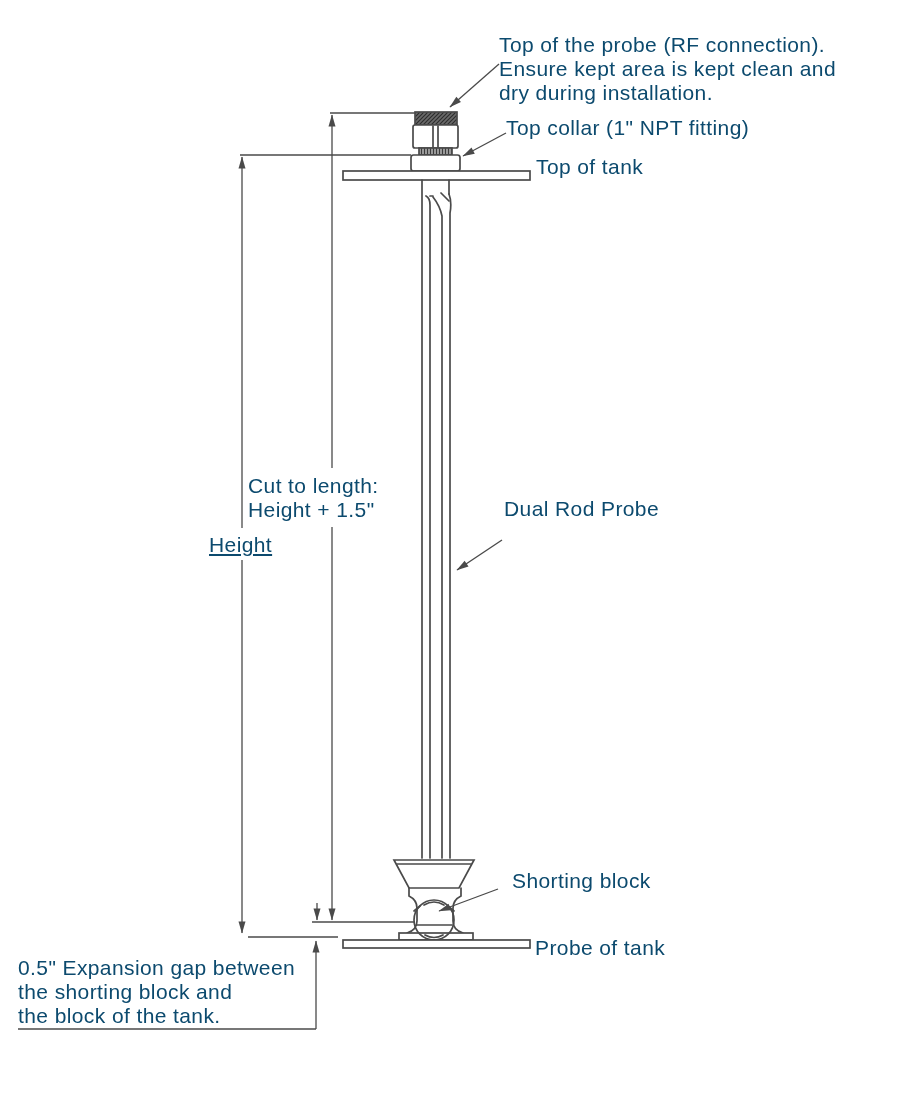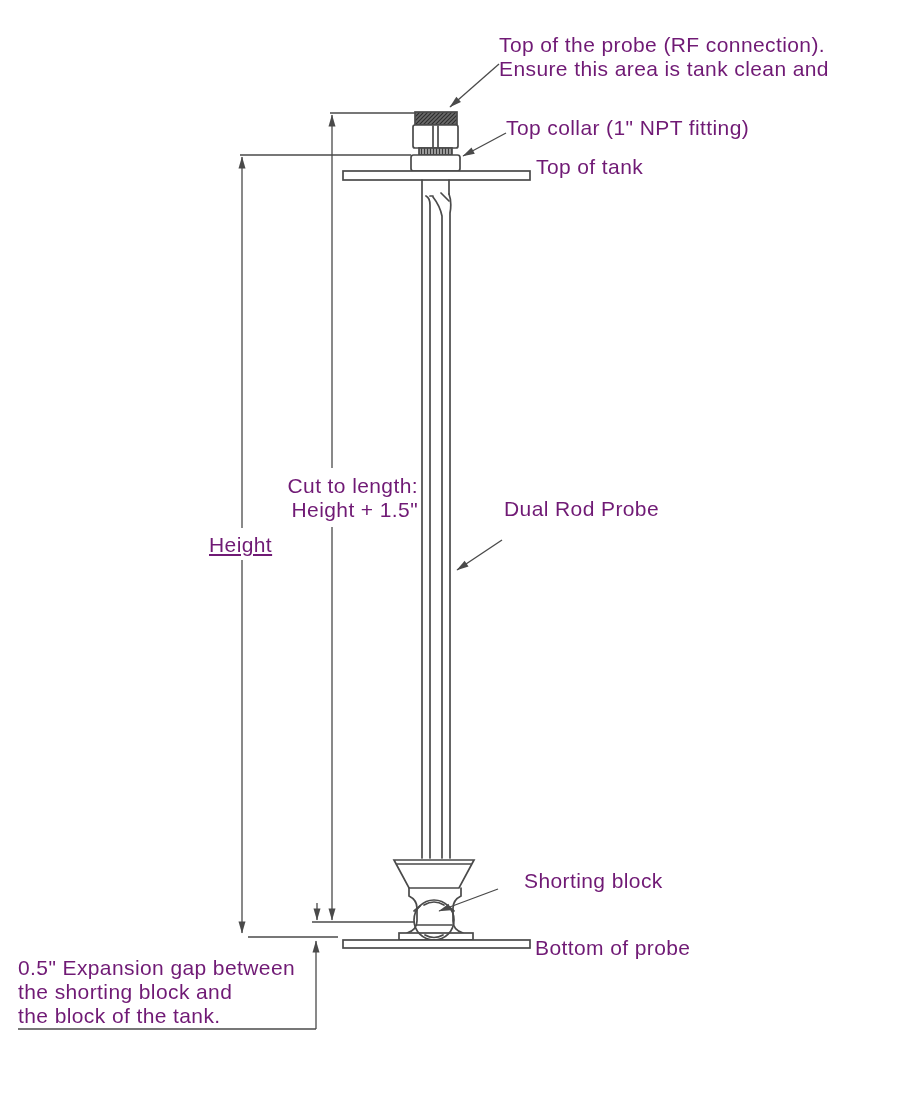--- a/index.html
+++ b/index.html
@@ -10,24 +10,24 @@
     font-family:"Liberation Sans", sans-serif;
     color:#3a3a3a;
     overflow:hidden;
   }
   svg{position:absolute;left:0;top:0;}
   .lbl{
     position:absolute;
     font-size:21px;
     line-height:24px;
     letter-spacing:0.4px;
-    color:#701a75;
+    color:#0c4a6e;
     white-space:nowrap;
   }
-  .center{text-align:right;white-space:normal;}
+  .center{text-align:left;white-space:normal;}
 </style>
 </head>
 <body>
 
 <div class="canvas">
 
   <svg width="910" height="1112" viewBox="0 0 910 1112">
     <defs>
       <marker id="arr" markerWidth="14" markerHeight="10" refX="12.5" refY="4.5" orient="auto" markerUnits="userSpaceOnUse">
         <path d="M13,4.5 L1,1 L1,8 Z" fill="#4a4a4a"></path>
@@ -88,39 +88,40 @@
 
       <path d="M499,64 L450,107" marker-end="url(#arr)"></path>
       <path d="M506,133 L463,156" marker-end="url(#arr)"></path>
       <path d="M502,540 L457,570" marker-end="url(#arr)"></path>
       <path d="M498,889 L439,911" marker-end="url(#arr)"></path>
     </g>
   </svg>
 
   <div class="lbl" style="left:499px;top:33px;">
     <div>Top of the probe (RF connection).</div>
-    <div>Ensure this area is tank clean and</div>
+    <div>Ensure kept area is kept clean and</div>
+    <div>dry during installation.</div>
   </div>
 
   <div class="lbl" style="left:506px;top:116px;">Top collar (1" NPT fitting)</div>
 
   <div class="lbl" style="left:536px;top:155px;text-align:right;">Top of tank</div>
 
   <div class="lbl center" style="left:248px;top:474px;width:170px;">
     <div>Cut to length:</div>
     <div>Height + 1.5"</div>
   </div>
 
   <div class="lbl" style="left:206px;top:533px;background:#ffffff;padding:0 3px;text-decoration:underline;">Height</div>
 
   <div class="lbl" style="left:504px;top:497px;">Dual Rod Probe</div>
 
-  <div class="lbl" style="left:524px;top:869px;">Shorting block</div>
+  <div class="lbl" style="left:512px;top:869px;">Shorting block</div>
 
-  <div class="lbl" style="left:535px;top:936px;">Bottom of probe</div>
+  <div class="lbl" style="left:535px;top:936px;">Probe of tank</div>
 
   <div class="lbl" style="left:18px;top:956px;">
     <div>0.5" Expansion gap between</div>
     <div>the shorting block and</div>
     <div>the block of the tank.</div>
   </div>
 
 </div>
 
 </body></html>

